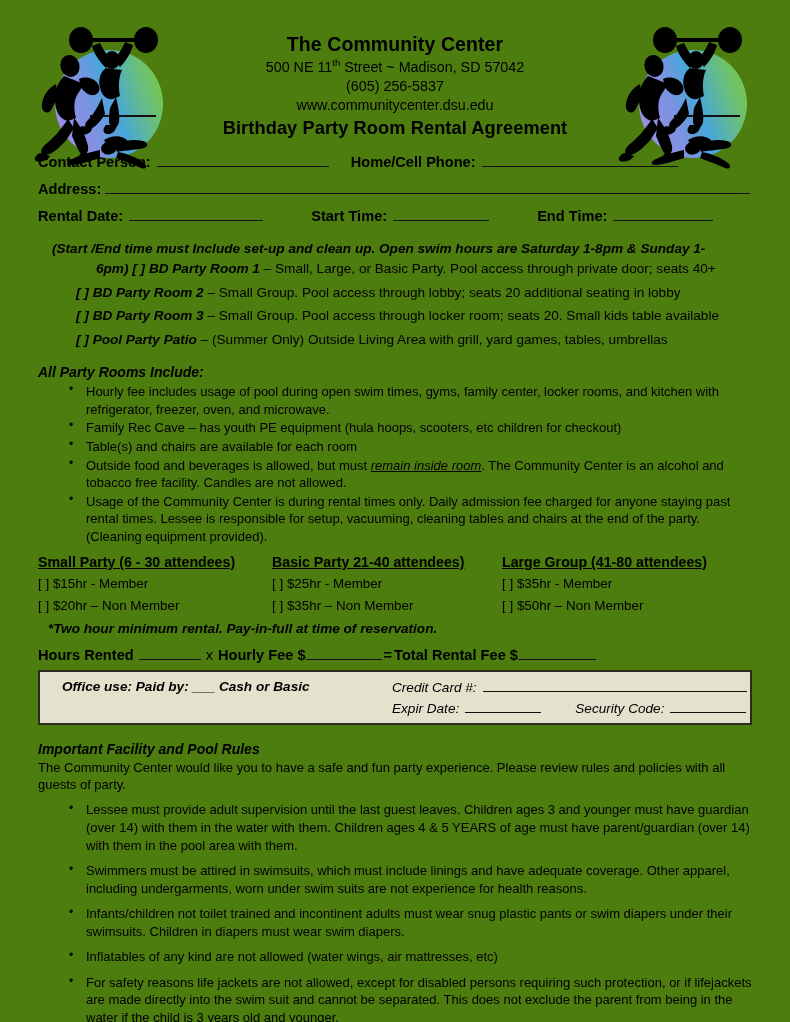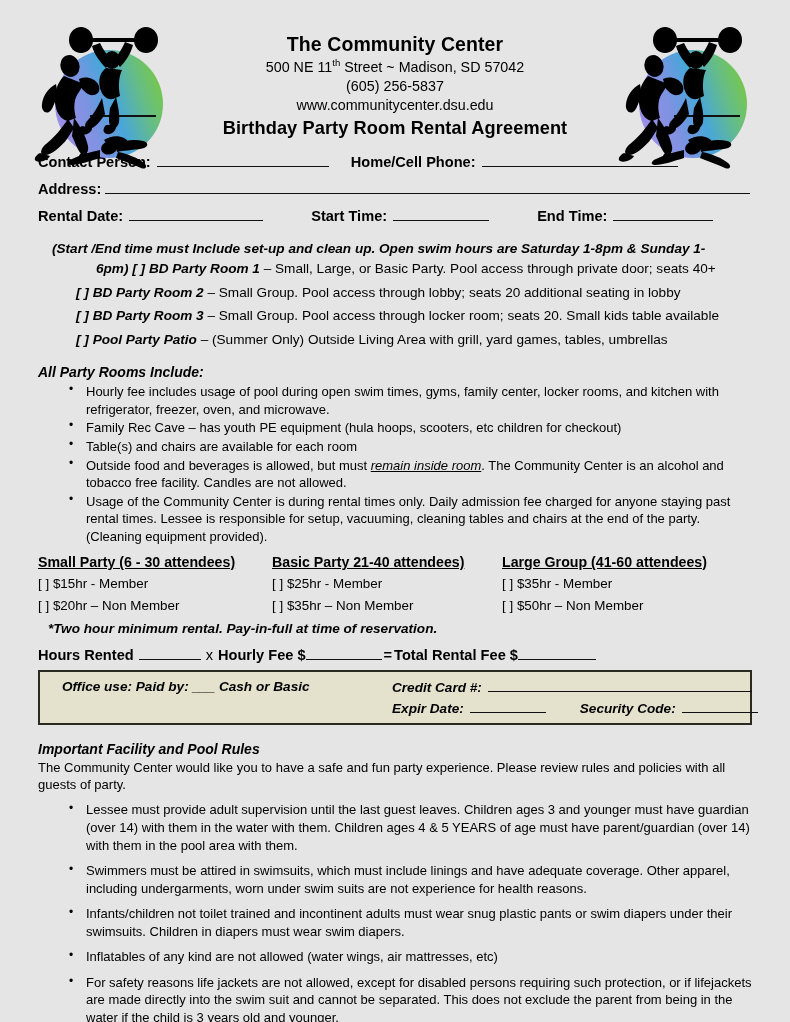--- a/index.html
+++ b/index.html
@@ -14,21 +14,21 @@
     color: #000000;
     position: relative;
     overflow: hidden;
   }
   .page {
     position: relative;
     width: 790px;
     height: 1022px;
     box-sizing: border-box;
     padding: 0 38px;
-    background: #e5e5e5;
+    background: #4d7c0f;
   }
 
   
   .header {
     position: relative;
     height: 150px;
   }
   .logo {
     position: absolute;
     top: 22px;
@@ -180,21 +180,21 @@
     font-style: italic;
     font-weight: bold;
     flex: 0 0 330px;
     padding-top: 1px;
     white-space: nowrap;
   }
   .ob-right {
     flex: 1 1 auto;
     font-size: 13.6px;
     font-style: italic;
-    font-weight: bold;
+    font-weight: normal;
   }
   .ob-right .r1, .ob-right .r2 {
     display: flex;
     align-items: baseline;
     white-space: nowrap;
   }
   .ob-right .r2 { margin-top: 4px; }
 
   
   .rules-head {
@@ -407,21 +407,21 @@
       <div class="pcol-head">Small Party (6 - 30 attendees)</div>
       <div class="pcol-opt first">[  ] $15hr - Member</div>
       <div class="pcol-opt">[  ] $20hr – Non Member</div>
     </div>
     <div class="pcol c2">
       <div class="pcol-head">Basic Party 21-40 attendees)</div>
       <div class="pcol-opt first">[  ] $25hr - Member</div>
       <div class="pcol-opt">[  ] $35hr – Non Member</div>
     </div>
     <div class="pcol c3">
-      <div class="pcol-head">Large Group (41-60 attendees)</div>
+      <div class="pcol-head">Large Group (41-80 attendees)</div>
       <div class="pcol-opt first">[  ] $35hr - Member</div>
       <div class="pcol-opt">[  ] $50hr – Non Member</div>
     </div>
   </div>
 
   <div class="minnote">*Two hour minimum rental.  Pay-in-full at time of reservation.</div>
 
   <div class="totals">
     <span>Hours Rented</span>
     <span class="rule" style="width:62px;margin-left:5px;"></span>

